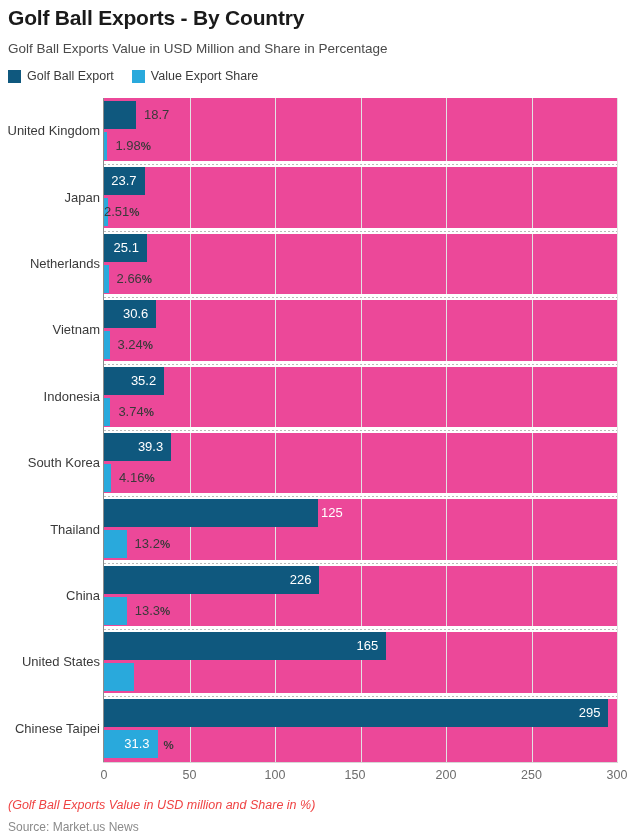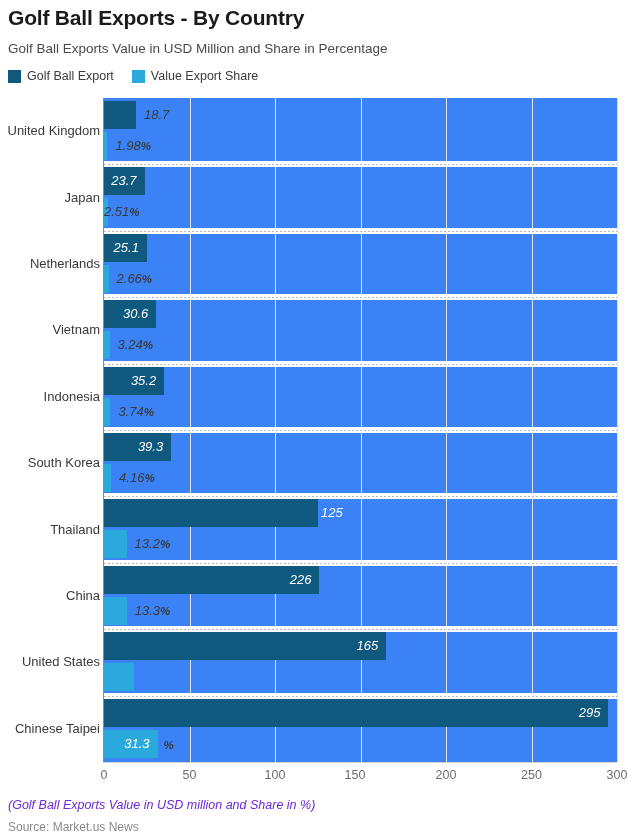--- a/index.html
+++ b/index.html
@@ -30,22 +30,21 @@
   }
   .legend-item{display:flex;align-items:center;gap:6px;}
   .legend-swatch{width:13px;height:13px;display:block;}
   .legend-label{font-size:12.5px;color:#3a3a3a;white-space:nowrap;}
 
   
   .plot{
     position:absolute;
     left:104px;top:98px;
     width:513px;height:664px;
-    background:#3b82f6;
-    font-style:italic;
+    background:#ec4899;
   }
   .bandgap{
     position:absolute;left:0;width:100%;
     background:#ffffff;
   }
   .bandgap .dots{
     position:absolute;left:0;top:50%;width:100%;height:1px;
     background-image:linear-gradient(to right,#b9b9b9 0 2px, transparent 2px 4px);
     background-size:4px 1px;background-repeat:repeat-x;
   }
@@ -88,21 +87,21 @@
     transform:translateX(-50%);
     white-space:nowrap;
   }
   .xaxis-line{
     position:absolute;left:103px;top:762px;width:515px;height:1px;background:#d6d6d6;
   }
 
   
   .footnote{
     position:absolute;left:8px;top:798px;
-    font-size:12.5px;font-style:italic;color:#6d28d9;white-space:nowrap;
+    font-size:12.5px;font-style:italic;color:#ef4444;white-space:nowrap;
   }
   .source{
     position:absolute;left:8px;top:820px;
     font-size:12px;color:#8a8a8a;white-space:nowrap;
   }
 </style>
 </head>
 <body>
 
 <div class="wrap">

